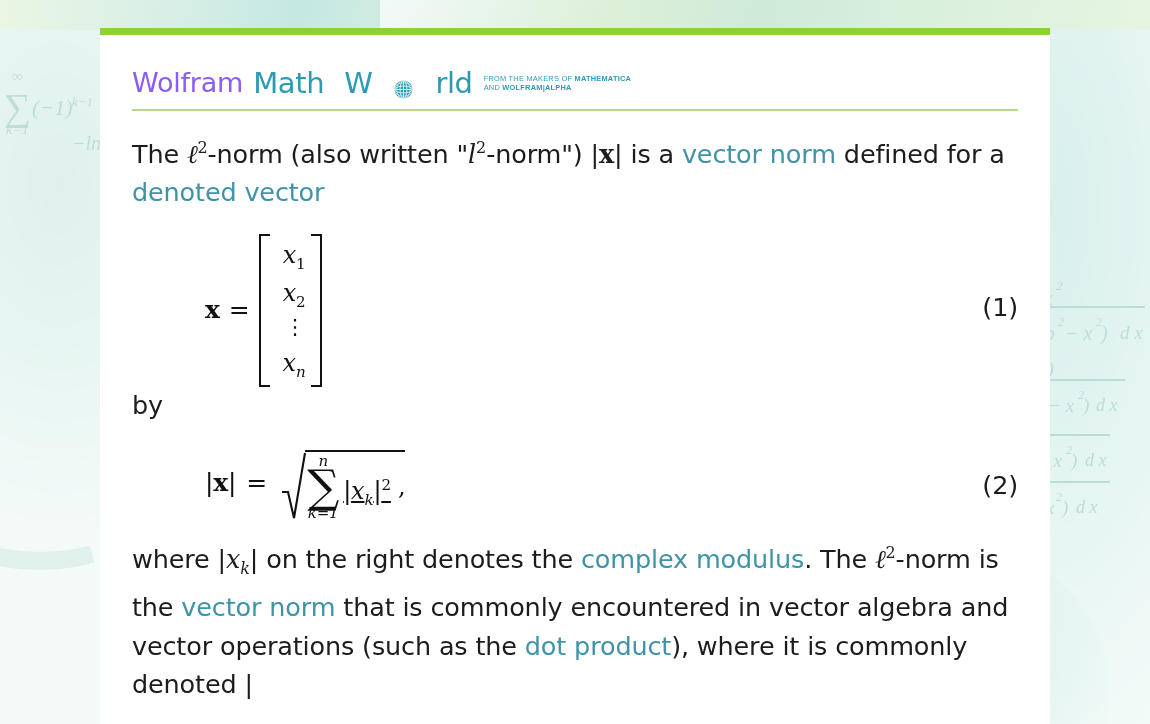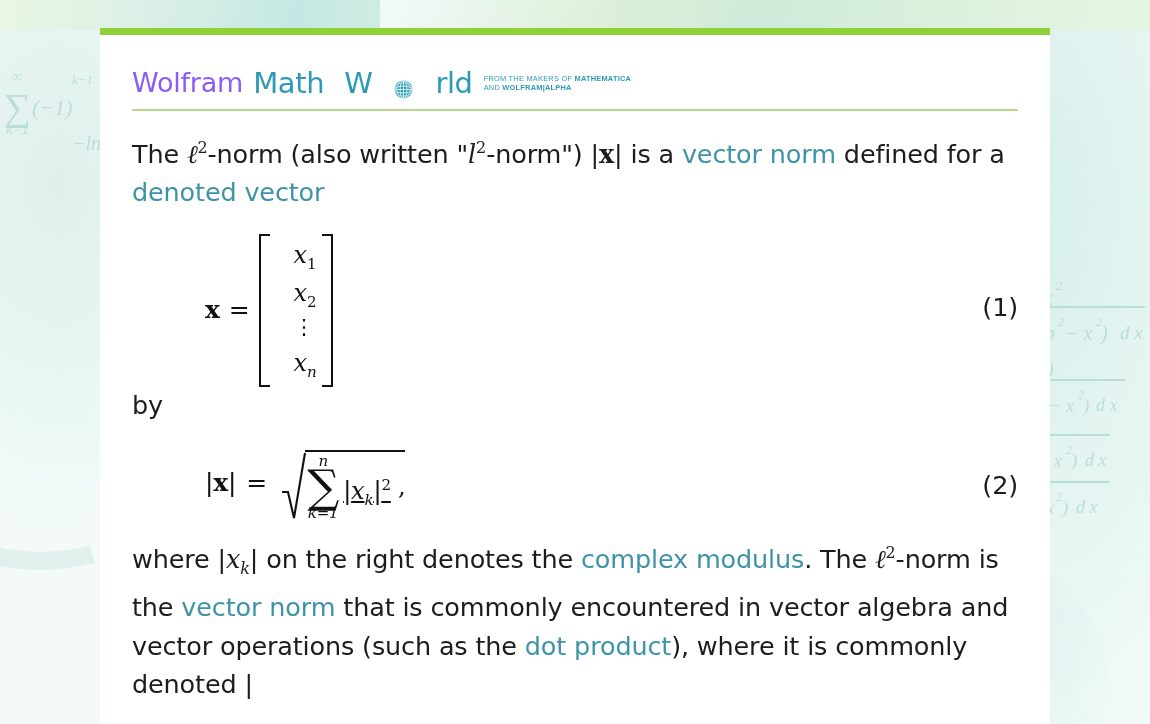--- a/index.html
+++ b/index.html
@@ -214,23 +214,23 @@
     position: absolute; left: 73px; top: 8px;
     display: flex; align-items: center; gap: 9px;
   }
   .eq1 .lhs {
     font-size: 25px; font-weight: bold; font-style: normal;
     font-family: "DejaVu Serif", serif;
   }
   .eq1 .eqsign { font-size: 25px; font-family: "DejaVu Serif", serif; }
   .matrix {
     position: relative;
-    padding: 5px 16px 5px 35px;
+    padding: 5px 16px 5px 24px;
     display: flex; flex-direction: column;
-    align-items: flex-start;
+    align-items: flex-end;
     gap: 3px;
   }
   .matrix:before, .matrix:after {
     content: "";
     position: absolute; top: 0; bottom: 0;
     width: 9px;
     border-top: 2px solid #111;
     border-bottom: 2px solid #111;
   }
   .matrix:before { left: 0;  border-left: 2px solid #111; }
@@ -320,21 +320,21 @@
   <div class="bg-arc a1"></div>
   <div class="bg-arc a2"></div>
   <div class="bg-arc a3"></div>
   <div class="bg-arc a4"></div>
   <div class="bg-blob"></div>
   <div id="bg-formula-layer">
       <span class="bg-formula" style="left: 4px; top: 85px; font-size: 38px;">∑</span>
       <span class="bg-formula" style="left: 12px; top: 68px; font-size: 15px;">∞</span>
       <span class="bg-formula" style="left: 6px; top: 122px; font-size: 14px;">k=1</span>
       <span class="bg-formula" style="left: 32px; top: 95px; font-size: 22px;">(−1)</span>
-      <span class="bg-formula" style="left: 72px; top: 72px; font-size: 13px;">k−1</span>
+      <span class="bg-formula" style="left: 72px; top: 94px; font-size: 13px;">k−1</span>
       <span class="bg-formula" style="left: 72px; top: 132px; font-size: 20px;">−ln</span>
       <span class="bg-formula" style="left: 1043px; top: 285px; font-size: 22px;">x</span>
       <span class="bg-formula" style="left: 1056px; top: 278px; font-size: 13px;">2</span>
       <span class="bg-formula" style="left: 1038px; top: 322px; font-size: 20px;">(b</span>
       <span class="bg-formula" style="left: 1058px; top: 315px; font-size: 12px;">2</span>
       <span class="bg-formula" style="left: 1065px; top: 322px; font-size: 20px;">− x</span>
       <span class="bg-formula" style="left: 1096px; top: 315px; font-size: 12px;">2</span>
       <span class="bg-formula" style="left: 1101px; top: 322px; font-size: 20px;">)</span>
       <span class="bg-formula" style="left: 1120px; top: 322px; font-size: 19px;">d x</span>
       <span class="bg-formula" style="left: 1038px; top: 358px; font-size: 19px;">2)</span>

